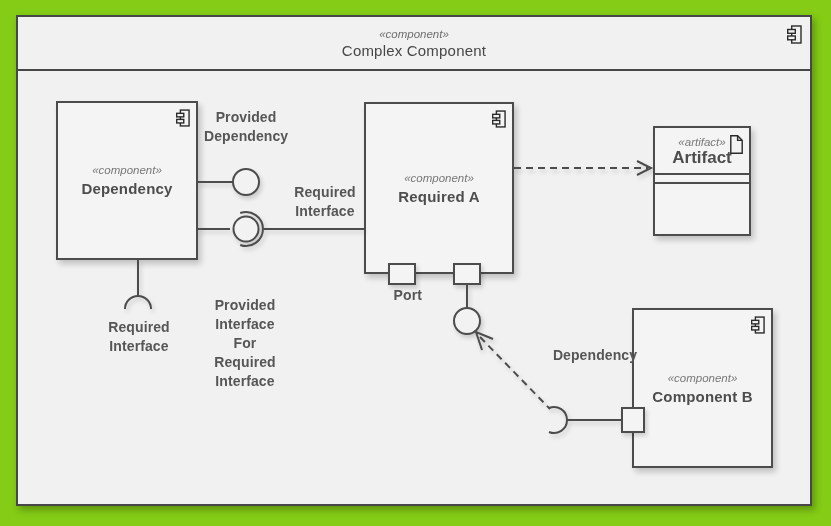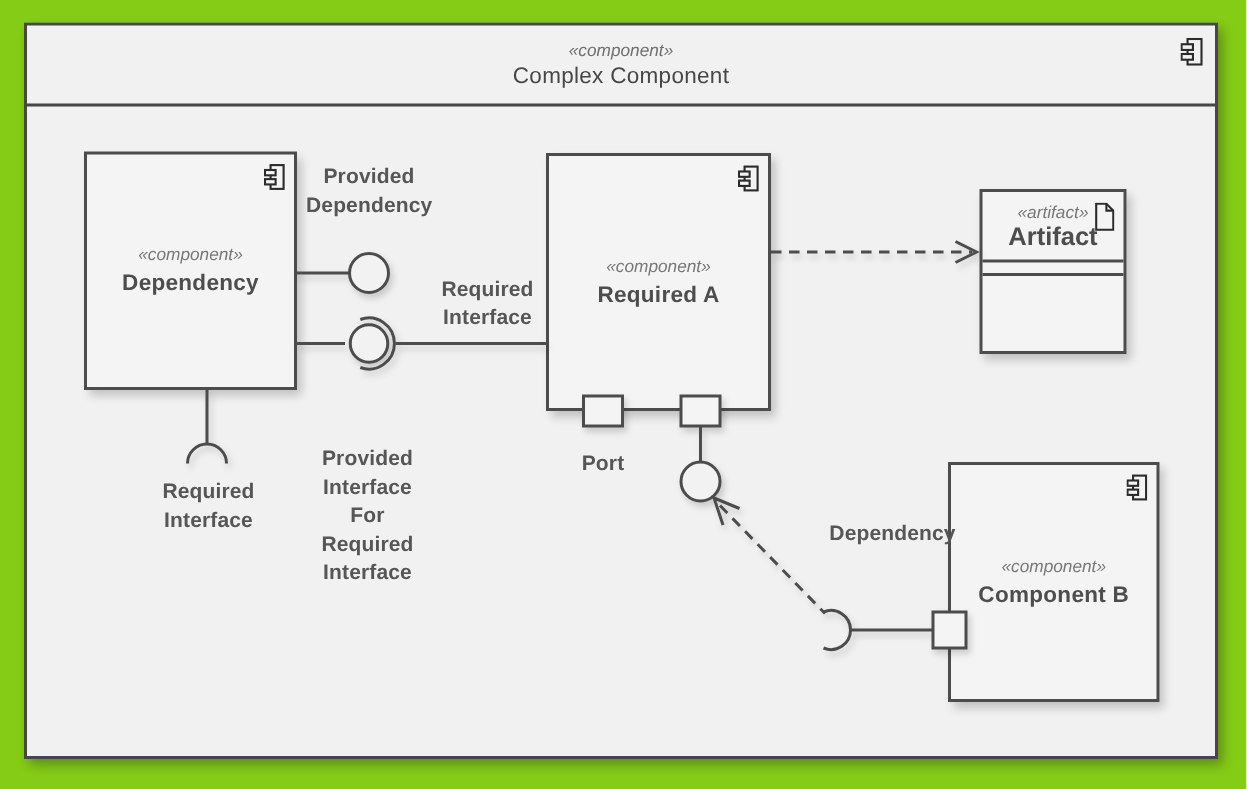--- a/index.html
+++ b/index.html
@@ -119,21 +119,21 @@
       </span>
     </div>
     <div class="art-mid"></div>
     <div class="art-body"></div>
   </div>
 
   <div class="lbl" style="left:204px;top:108px;width:84px;">Provided Dependency</div>
   <div class="lbl" style="left:288px;top:183px;width:74px;">Required Interface</div>
   <div class="lbl" style="left:208px;top:266px;width:74px;margin-top:30px;">Provided Interface For Required Interface</div>
   <div class="lbl" style="left:102px;top:318px;width:74px;">Required Interface</div>
-  <div class="lbl" style="left:382px;top:299px;width:40px;">Port</div>
+  <div class="lbl" style="left:382px;top:286px;width:40px;text-align:right;">Port</div>
   <div class="lbl" style="left:545px;top:346px;width:100px;">Dependency</div>
 
   <svg class="wires" width="831" height="526" viewBox="0 0 831 526">
     <g stroke="#4c4c4c" stroke-width="2" fill="none">
 
       <line x1="197" y1="182" x2="233" y2="182"></line>
       <circle cx="246" cy="182" r="13" fill="#f2f2f2"></circle>
 
       <line x1="197" y1="229" x2="230" y2="229"></line>
       <circle cx="246" cy="229" r="12.5" fill="#f2f2f2"></circle>

